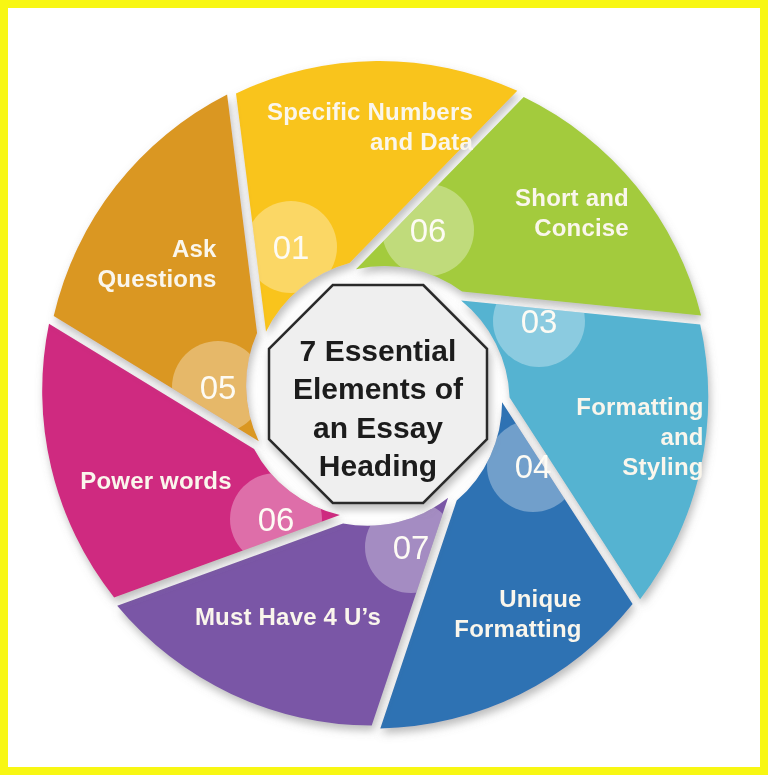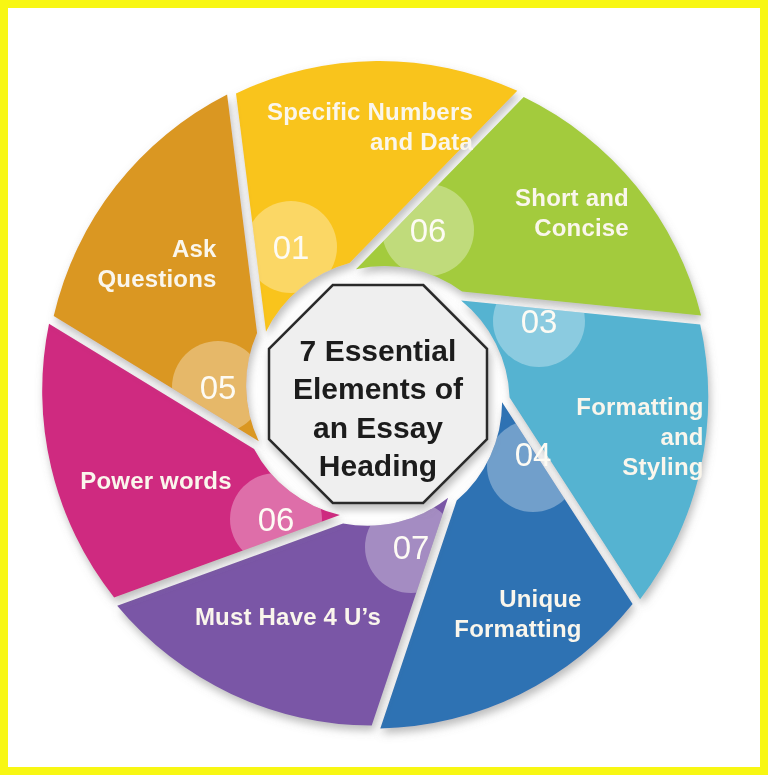--- a/index.html
+++ b/index.html
@@ -78,21 +78,21 @@
       <path d="M 258.8 441.3 L 53.7 316.1 A 333 333 0 0 1 227.1 94.5 L 257.1 333.0 A 130 130 0 0 0 258.8 441.3 Z" fill="#DA9724" filter="url(#ds)"></path>
       <circle cx="218" cy="387" r="46" fill="rgba(255,255,255,0.32)" clip-path="url(#cp6)"></circle>
       <path d="M423.2,285.0L487.0,348.8L487.0,439.2L423.2,503.0L332.8,503.0L269.0,439.2L269.0,348.8L332.8,285.0Z" fill="#EFEFEF" stroke="#2B2B2B" stroke-width="2.5" filter="url(#ds)"></path>
     </svg>
 
   <div class="overlay">
 
     <div class="slice-num" style="left:291px;top:247px">01</div>
     <div class="slice-num" style="left:428px;top:230px">06</div>
     <div class="slice-num" style="left:539px;top:321px">03</div>
-    <div class="slice-num" style="left:533px;top:454px">04</div>
+    <div class="slice-num" style="left:533px;top:466px">04</div>
     <div class="slice-num" style="left:411px;top:547px">07</div>
     <div class="slice-num" style="left:276px;top:519px">06</div>
     <div class="slice-num" style="left:218px;top:387px">05</div>
 
     <div class="slice-label" style="left:370px;top:127px">Specific Numbers
 and Data</div>
     <div class="slice-label" style="left:572px;top:213px">Short and
 Concise</div>
     <div class="slice-label" style="left:640px;top:437px">Formatting
 and

